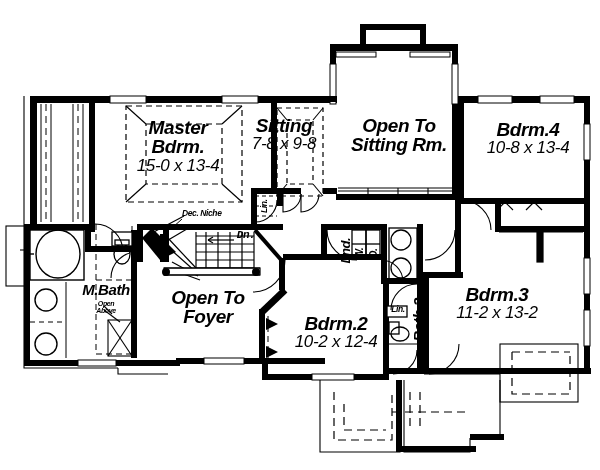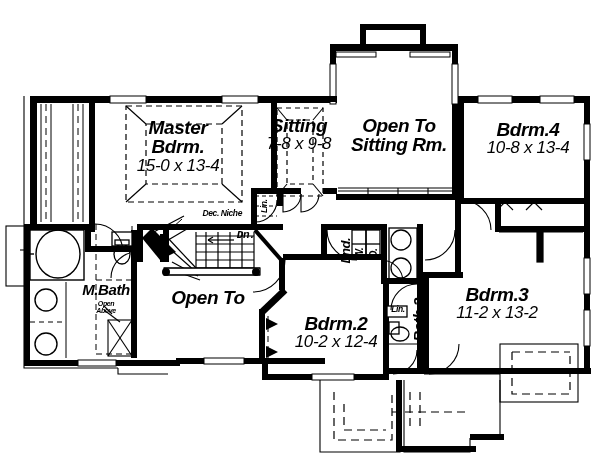--- a/index.html
+++ b/index.html
@@ -349,21 +349,21 @@
   </g>
 
 </svg>
 
 <div class="lbl rm-name" style="left:128px;top:118px;width:100px;">
   <div>Master</div>
   <div>Bdrm.</div>
   <div class="rm-dim">15-0 x 13-4</div>
 </div>
 
-<div class="lbl rm-name" style="left:259px;top:116px;width:80px;">
+<div class="lbl rm-name" style="left:244px;top:116px;width:80px;">
   <div>Sitting</div>
   <div class="rm-dim">7-8 x 9-8</div>
 </div>
 
 <div class="lbl rm-name" style="left:339px;top:116px;width:120px;">
   <div>Open To</div>
   <div>Sitting Rm.</div>
 </div>
 
 <div class="lbl rm-name" style="left:473px;top:120px;width:110px;">
@@ -376,32 +376,33 @@
   <div class="rm-dim">11-2 x 13-2</div>
 </div>
 
 <div class="lbl rm-name" style="left:281px;top:314px;width:110px;">
   <div>Bdrm.2</div>
   <div class="rm-dim">10-2 x 12-4</div>
 </div>
 
 <div class="lbl rm-name" style="left:158px;top:288px;width:100px;">
   <div>Open To</div>
+  <div>Foyer</div>
 </div>
 
 <div class="lbl" style="left:70px;top:282px;width:72px;font-size:15px;">
   <span>M.Bath</span>
 </div>
 
 <div class="lbl tiny-lbl" style="left:86px;top:300px;width:40px;text-align:center;">
   <div>Open</div>
   <div>Above</div>
 </div>
 
-<div class="lbl small-lbl" style="left:182px;top:209px;width:60px;text-align:right;">
+<div class="lbl small-lbl" style="left:182px;top:209px;width:60px;text-align:left;">
   <span>Dec. Niche</span>
 </div>
 
 <div class="lbl" style="left:234px;top:230px;width:24px;font-size:11px;font-family:Liberation Mono, monospace;">
   <span>Dn.</span>
 </div>
 
 <div class="lbl small-lbl rot90" style="left:252px;top:202px;width:24px;text-align:center;">
   <span>Lin.</span>
 </div>

